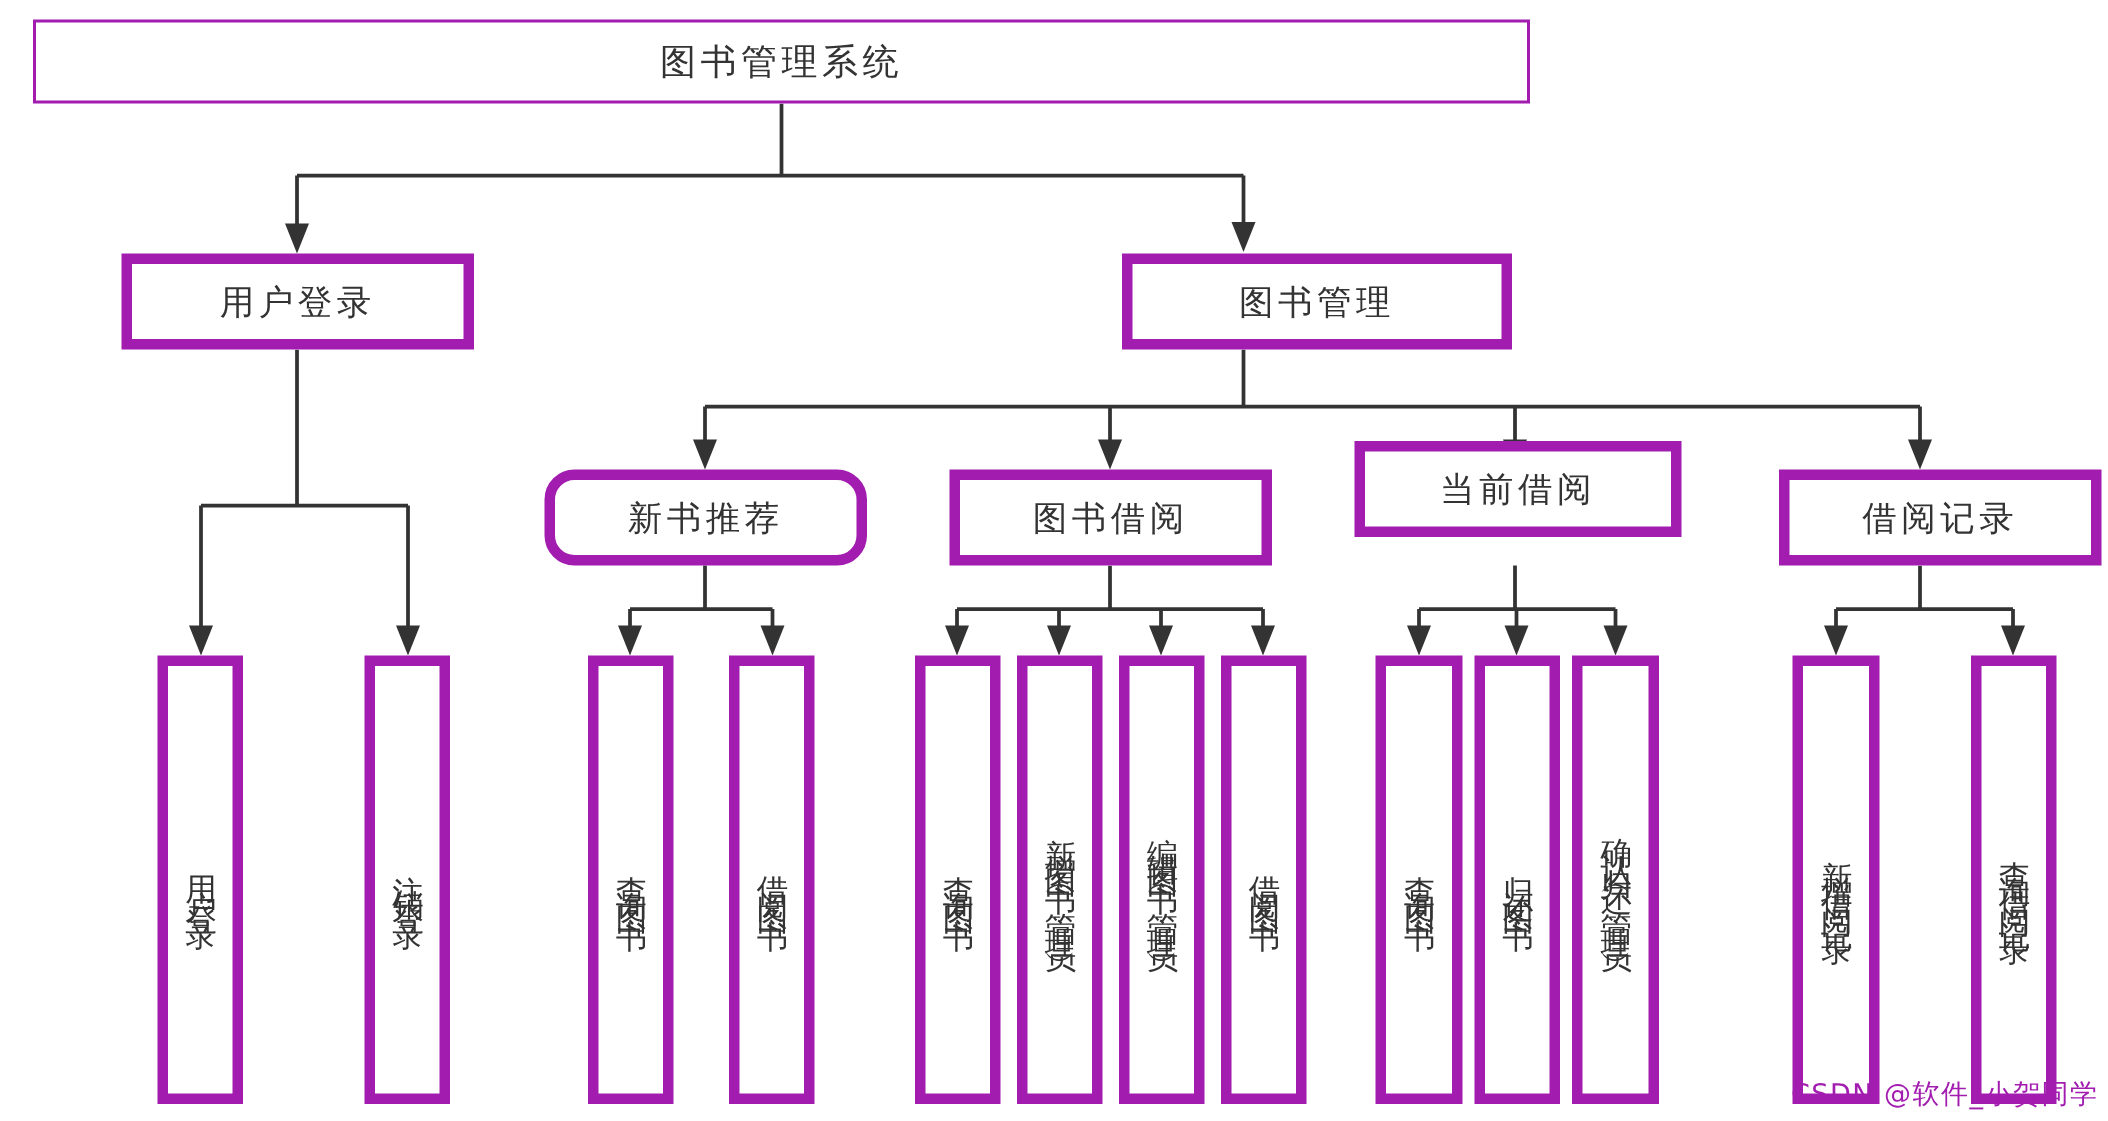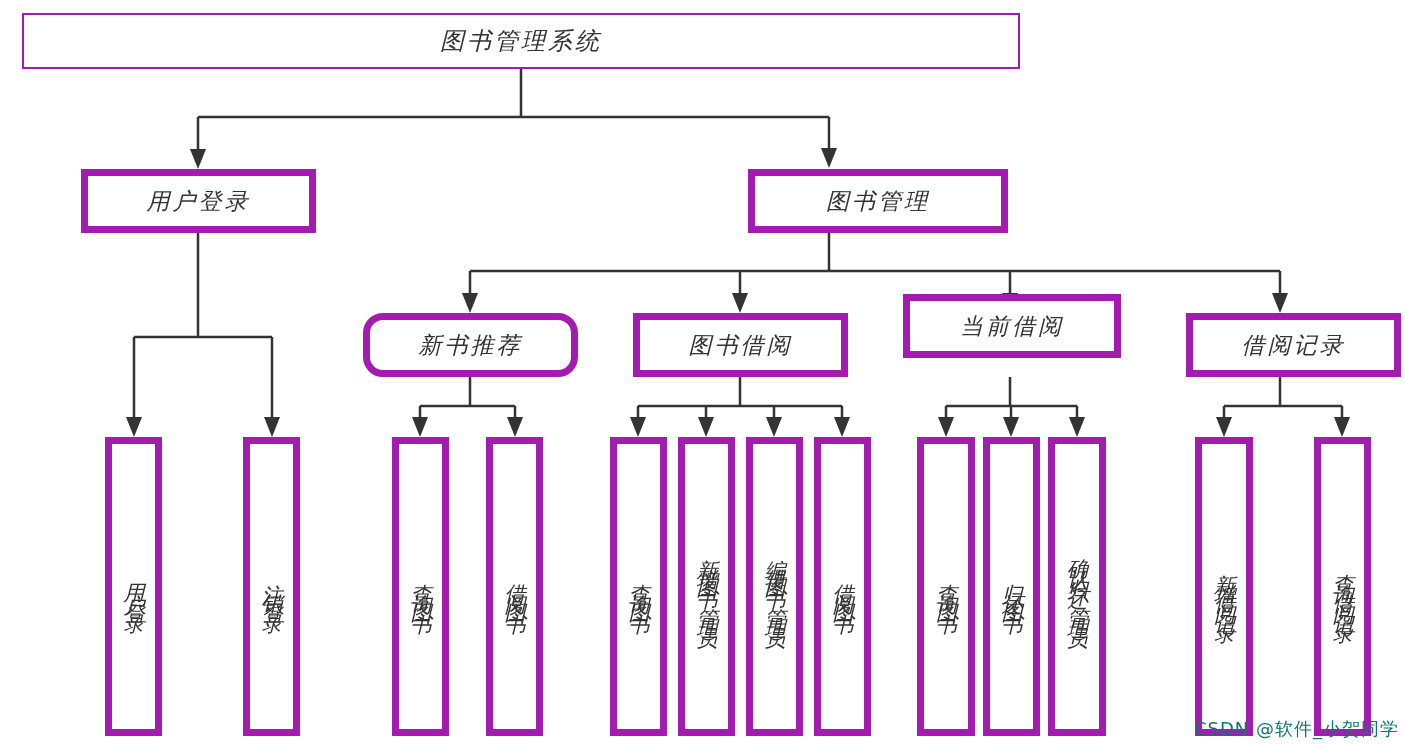--- a/index.html
+++ b/index.html
@@ -24,21 +24,20 @@
   .box {
     position: absolute;
     box-sizing: border-box;
     background: #ffffff;
     border: 7px solid #a21caf;
     color: #333333;
     display: flex;
     align-items: center;
     justify-content: center;
     z-index: 2;
-    font-style: italic;
   }
   .header {
     font-size: 23px;
     letter-spacing: 3px;
     white-space: nowrap;
   }
   .root-box {
     border-width: 2.5px;
     font-size: 24px;
   }
@@ -49,21 +48,21 @@
     line-height: 1;
     letter-spacing: 10px;
     white-space: nowrap;
   }
   .watermark {
     position: absolute;
     right: 6px;
     bottom: 6px;
     font-size: 18px;
     letter-spacing: 1px;
-    color: #0f766e;
+    color: #a21caf;
     z-index: 3;
     white-space: nowrap;
   }
 </style>
 </head>
 <body>
 
 <div class="canvas">
 
   <svg class="connectors" width="1405" height="747" viewBox="0 0 1405 747">

